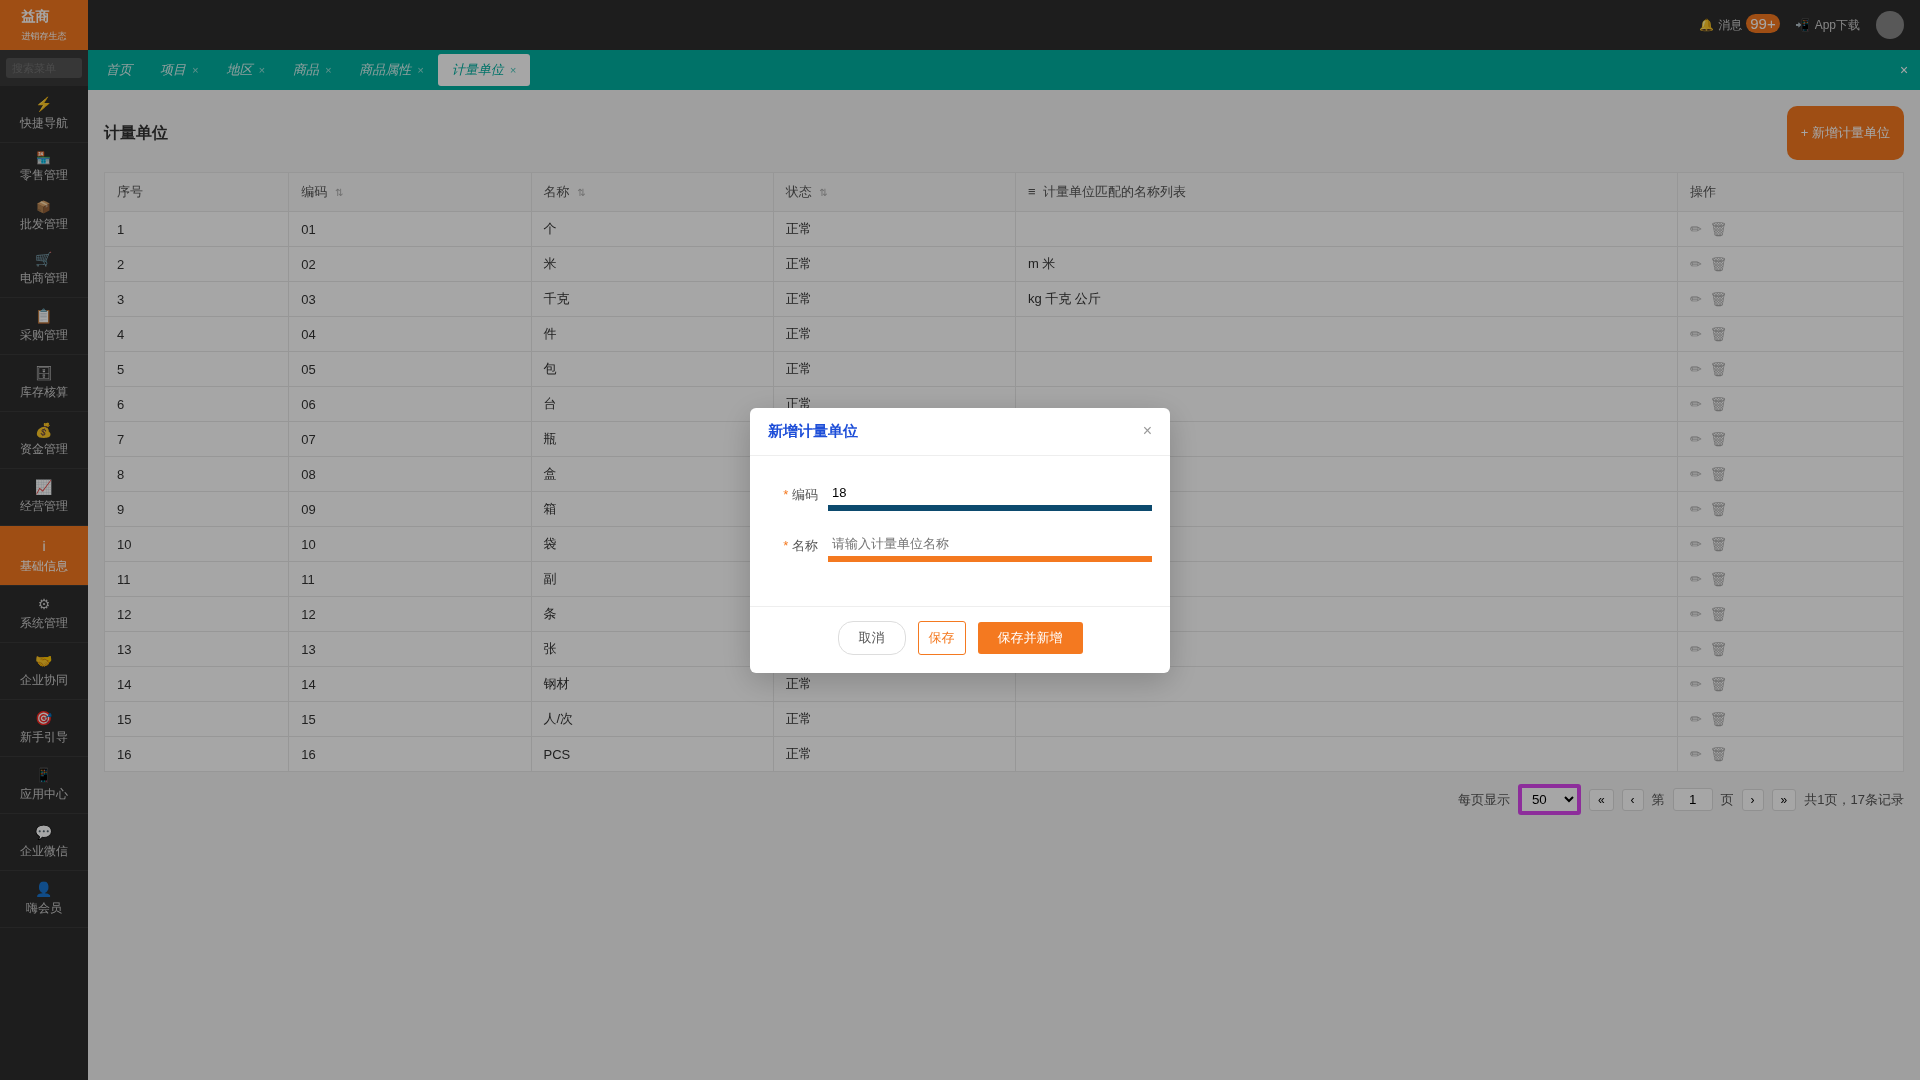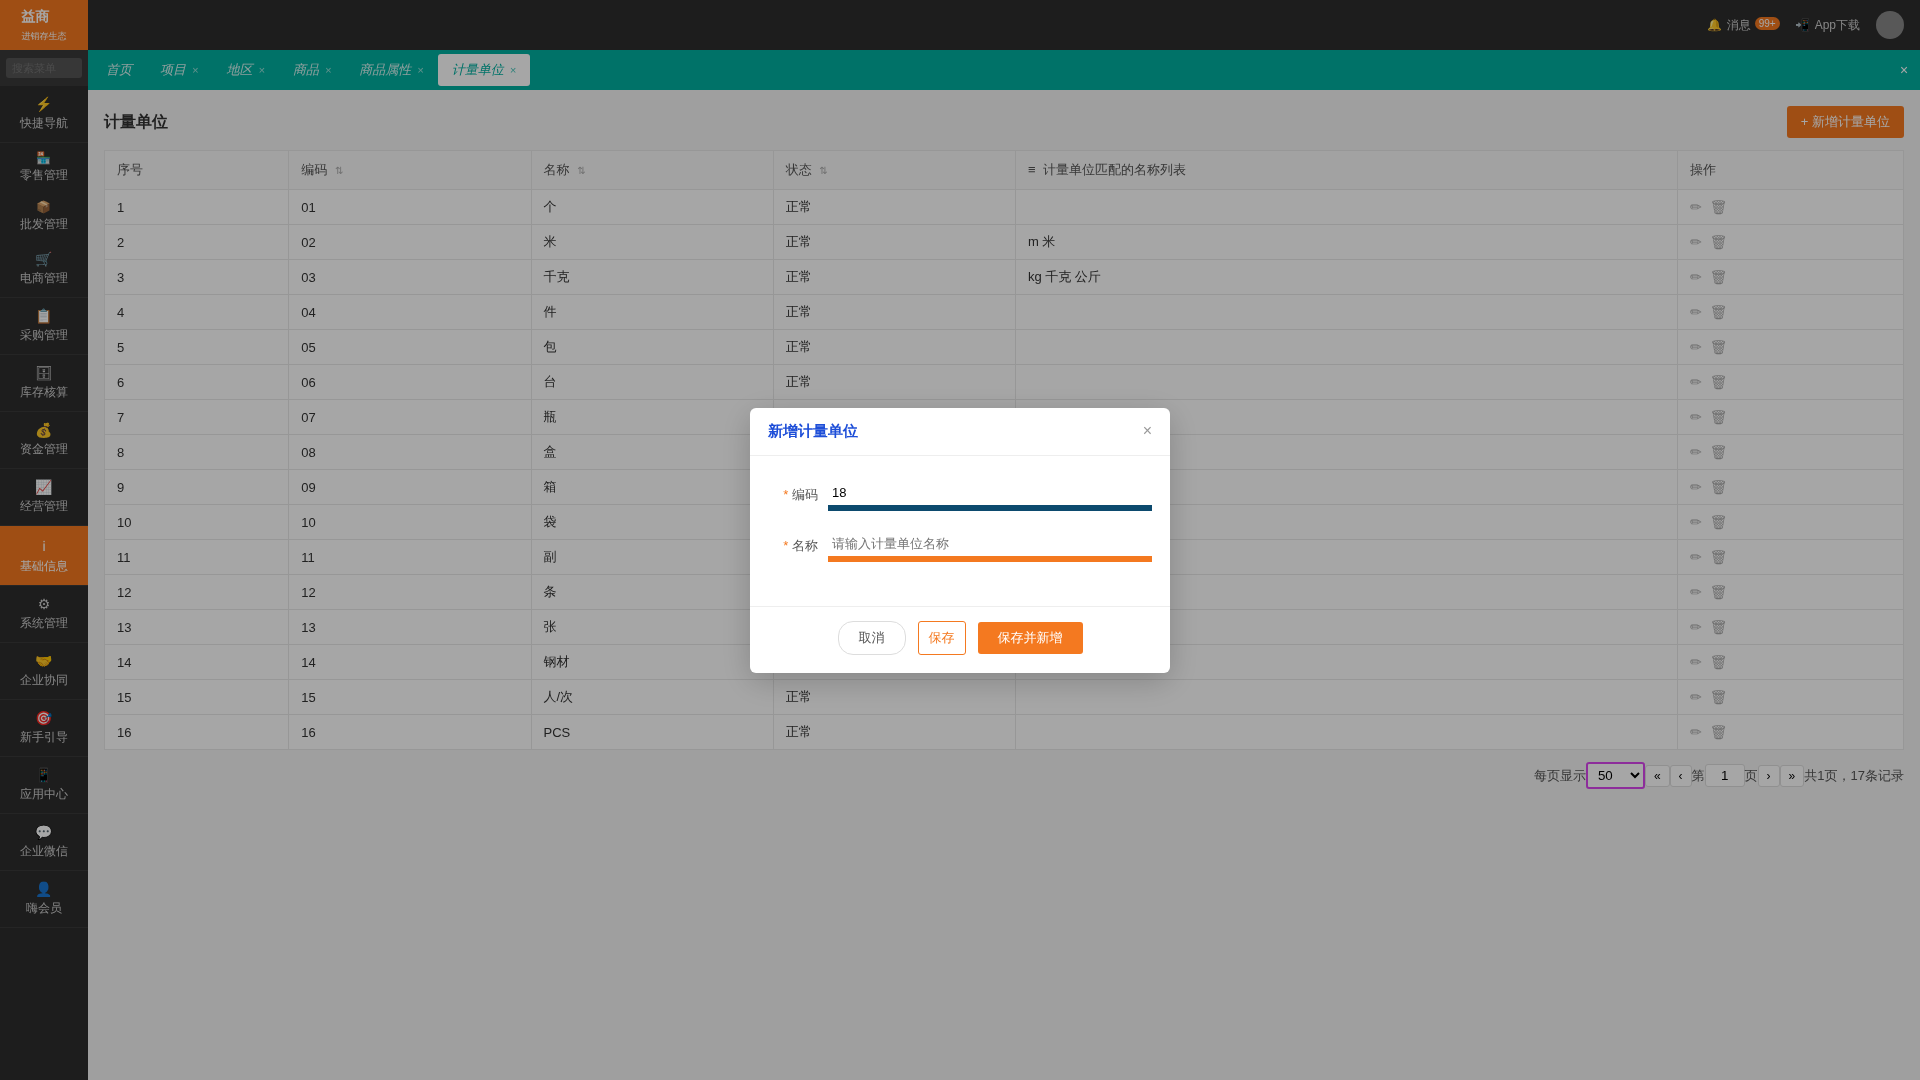--- a/index.html
+++ b/index.html
@@ -94,21 +94,21 @@
       color: #ccc;
       font-size: 12px;
       display: flex;
       align-items: center;
       gap: 4px;
       cursor: pointer;
     }
     .notification-badge {
       background: #f47920;
       color: white;
-      font-size: 10px;
+      font-size: 15px;
       border-radius: 10px;
       padding: 1px 4px;
       position: relative;
       top: -2px;
     }
     .avatar {
       width: 28px;
       height: 28px;
       background: #888;
       border-radius: 50%;
@@ -171,22 +171,22 @@
     }
     .page-title {
       font-size: 16px;
       font-weight: bold;
       color: #333;
     }
     .add-btn {
       background: #f47920;
       color: white;
       border: none;
-      padding: 7px 14px;
-      border-radius: 3px;
+      padding: 18px 14px;
+      border-radius: 10px;
       cursor: pointer;
       font-size: 13px;
     }
 
     
     .data-table {
       width: 100%;
       background: white;
       border-collapse: collapse;
       font-size: 13px;
@@ -209,25 +209,26 @@
     .action-icons { display: flex; gap: 8px; align-items: center; }
     .action-icon { color: #aaa; cursor: pointer; font-size: 14px; }
     .sort-icon { color: #aaa; font-size: 10px; margin-left: 4px; }
 
     
     .pagination-bar {
       display: flex;
       align-items: center;
       justify-content: flex-end;
       padding: 12px 0;
+      gap: 8px;
       font-size: 13px;
       color: #555;
     }
     .page-size-select {
-      border: 2px solid #d946ef;
+      border: 4px solid #d946ef;
       border-radius: 3px;
       padding: 3px 6px;
       background: white;
     }
     .page-btn {
       border: 1px solid #ddd;
       background: white;
       padding: 3px 8px;
       cursor: pointer;
       border-radius: 3px;

